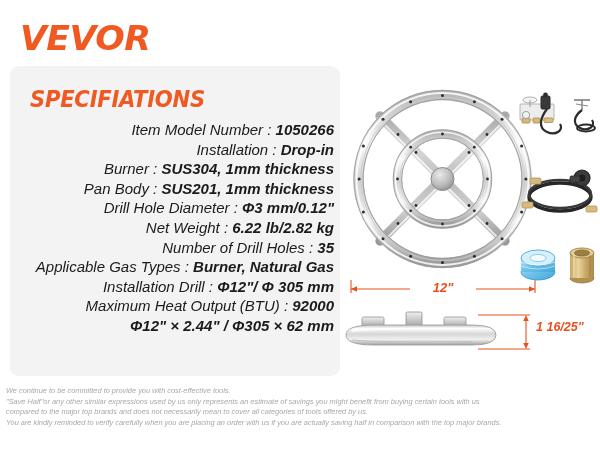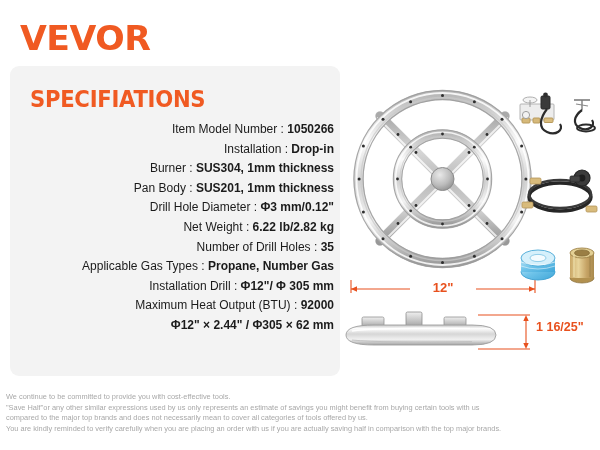--- a/index.html
+++ b/index.html
@@ -2,21 +2,21 @@
 <html><head>
 <meta charset="utf-8">
 <style>
   * { box-sizing: border-box; margin: 0; padding: 0; }
   html, body {
     width: 600px; height: 450px;
     background: #ffffff;
     font-family: "Liberation Sans", sans-serif;
     overflow: hidden;
   }
-  #page { position: relative; width: 600px; height: 356px; background:#fff; }
+  #page { position: relative; width: 600px; height: 356px; background:#fff;font-style:italic; }
 
   
   .brand {
     position: absolute; left: 20px; top: 18px;
     font-family: "DejaVu Sans", sans-serif;
     font-size: 34px; font-weight: 900;
     color: #F05A22;
     letter-spacing: -0.5px;
     transform: scaleX(1.02);
     transform-origin: left center;
@@ -38,21 +38,21 @@
     letter-spacing: -0.3px;
     transform: scaleX(0.92);
     transform-origin: left center;
   }
   .spec-list {
     position: absolute; left: 19px; top: 54px;
     width: 305px;
     list-style: none;
   }
   .spec-list li {
-    font-size: 12px;
+    font-size: 15px;
     line-height: 19.6px;
     color: #1b1b1b;
     white-space: nowrap;
   }
   .spec-list li .k { font-weight: 400; }
   .spec-list li .v { font-weight: 700; }
   .spec-list li.wrapline { white-space: normal; }
   .spec-list li .v2 { font-weight: 700; display:block; }
 
   
@@ -76,21 +76,21 @@
     white-space: nowrap;
   }
 
   .acc { position: absolute; }
   .acc-1 { left: 176px; top: 20px; width: 88px; height: 62px; }
   .acc-2 { left: 176px; top: 96px; width: 88px; height: 60px; }
   .acc-3 { left: 176px; top: 170px; width: 88px; height: 50px; }
 
   
   .footer {
-    position: absolute; left: 6px; top: 386px; width: 590px; margin-top: 6px;
+    position: absolute; left: 6px; top: 386px; width: 590px;
   }
   .footer p {
     font-size: 7.4px;
     line-height: 10.6px;
     color: #a8a8a8;
     white-space: nowrap;
     font-family: "Liberation Sans", sans-serif;
   }
 </style>
 </head>
@@ -103,21 +103,21 @@
   <div class="spec-panel">
     <div class="spec-title">SPECIFIATIONS</div>
     <ul class="spec-list">
       <li><span class="k">Item Model Number :</span> <span class="v">1050266</span></li>
       <li><span class="k">Installation :</span> <span class="v">Drop-in</span></li>
       <li><span class="k">Burner :</span> <span class="v">SUS304, 1mm thickness</span></li>
       <li><span class="k">Pan Body :</span> <span class="v">SUS201, 1mm thickness</span></li>
       <li><span class="k">Drill Hole Diameter :</span> <span class="v">Φ3 mm/0.12"</span></li>
       <li><span class="k">Net Weight :</span> <span class="v">6.22 lb/2.82 kg</span></li>
       <li><span class="k">Number of Drill Holes :</span> <span class="v">35</span></li>
-      <li><span class="k">Applicable Gas Types :</span> <span class="v">Propane, Number Gas</span></li>
+      <li><span class="k">Applicable Gas Types :</span> <span class="v">Burner, Natural Gas</span></li>
       <li><span class="k">Installation Drill :</span> <span class="v">Φ12"/ Φ 305 mm</span></li>
       <li><span class="k">Maximum Heat Output (BTU) :</span> <span class="v">92000</span></li>
       <li class="wrapline"><span class="v2">Φ12" × 2.44" / Φ305 × 62 mm</span></li>
     </ul>
   </div>
 
   <div class="art">
 
     <div class="ring-wrap">
       <svg width="185" height="190" viewBox="0 0 185 190">

